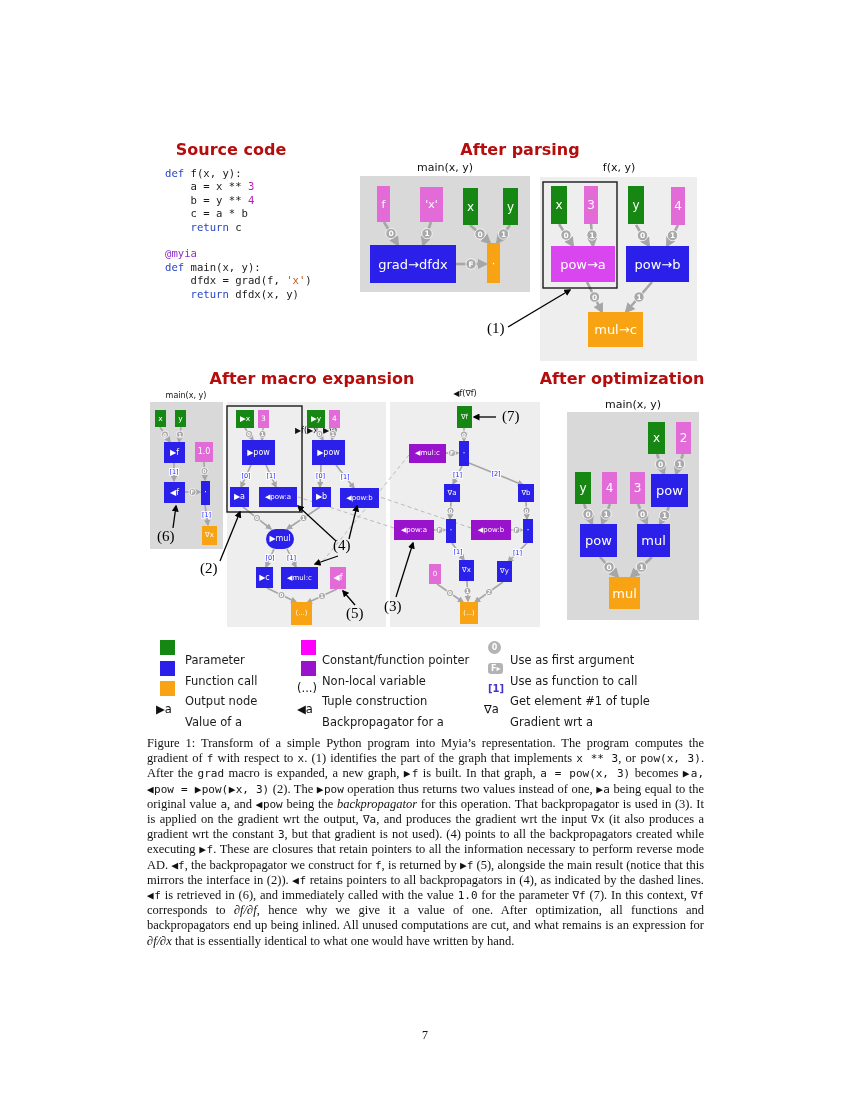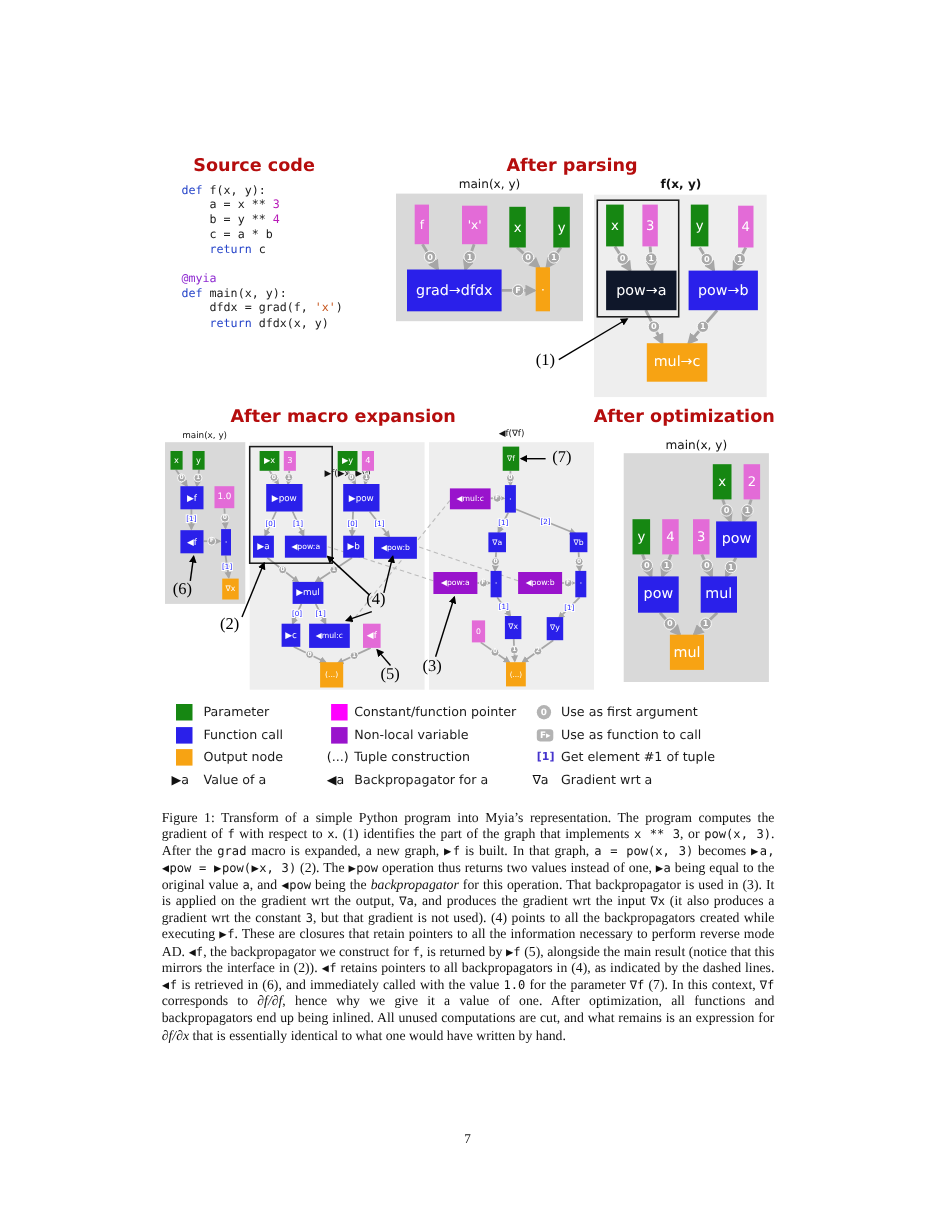--- a/index.html
+++ b/index.html
@@ -16,21 +16,21 @@
   .ptitle{position:absolute;transform:translateX(-50%);color:#111;white-space:nowrap;text-align:right;}
   .gnode{position:absolute;display:flex;align-items:center;justify-content:center;
          color:#fff;white-space:nowrap;z-index:2;line-height:1;}
   svg.layer{position:absolute;left:0;top:0;pointer-events:none;}
   #edges{z-index:1;}
   #annots{z-index:3;}
   .annlbl{position:absolute;font:15px "Liberation Serif",serif;color:#000;z-index:4;white-space:nowrap;}
   .legend-item{position:absolute;display:flex;align-items:center;z-index:2;}
   .leg-swatch{display:inline-block;width:15px;height:15px;}
   .leg-glyph{font:11.5px "DejaVu Sans",sans-serif;color:#111;}
-  .leg-label{position:absolute;font:11.5px "DejaVu Sans",sans-serif;color:#1a1a1a;white-space:nowrap;}
+  .leg-label{position:absolute;font:11.5px "DejaVu Sans",sans-serif;color:#1a1a1a;white-space:nowrap;margin-top:13px;}
   .leg-circle{display:inline-block;width:13px;height:13px;border-radius:50%;background:#b3b3b3;
               color:#fff;font:bold 8px "DejaVu Sans",sans-serif;text-align:center;line-height:13px;}
   .leg-f{display:inline-block;padding:1px 3px;border-radius:3px;background:#b3b3b3;color:#fff;
          font:bold 8px "DejaVu Sans",sans-serif;}
   .leg-bracket{font:bold 10px "DejaVu Sans",sans-serif;color:#4433cc;}
   #caption{position:absolute;left:147px;top:736px;width:557px;font:12.5px "Liberation Serif",serif;
            line-height:15.2px;color:#111;text-align:justify;}
   #caption .cm{font-family:"DejaVu Sans Mono",monospace;font-size:11px;}
   #caption .ci{font-style:italic;}
   #pageno{position:absolute;left:50%;transform:translateX(-50%);top:1028px;
@@ -47,56 +47,56 @@
 <div id="code"><div><span class="tok-kw">def</span><span class="tok-pl"> f(x, y):</span></div><div><span class="tok-pl">    a = x ** </span><span class="tok-num">3</span></div><div><span class="tok-pl">    b = y ** </span><span class="tok-num">4</span></div><div><span class="tok-pl">    c = a * b</span></div><div><span class="tok-pl">    </span><span class="tok-kw">return</span><span class="tok-pl"> c</span></div><div>&nbsp;</div><div><span class="tok-dec">@myia</span></div><div><span class="tok-kw">def</span><span class="tok-pl"> main(x, y):</span></div><div><span class="tok-pl">    dfdx = grad(f, </span><span class="tok-str">'x'</span><span class="tok-pl">)</span></div><div><span class="tok-pl">    </span><span class="tok-kw">return</span><span class="tok-pl"> dfdx(x, y)</span></div></div>
 
 <div id="figure">
     <div class="panel" style="left: 360px; top: 176px; width: 170px; height: 116px; background: rgb(217, 217, 217);"></div>
     <div class="panel" style="left: 540px; top: 177px; width: 157px; height: 184px; background: rgb(238, 238, 238);"></div>
     <div class="panel" style="left: 150px; top: 402px; width: 73px; height: 147px; background: rgb(217, 217, 217);"></div>
     <div class="panel" style="left: 227px; top: 402px; width: 159px; height: 225px; background: rgb(238, 238, 238);"></div>
     <div class="panel" style="left: 390px; top: 402px; width: 150px; height: 225px; background: rgb(238, 238, 238);"></div>
     <div class="panel" style="left: 567px; top: 412px; width: 132px; height: 208px; background: rgb(217, 217, 217);"></div>
     <div class="ptitle" style="left: 445px; top: 161px; font-size: 11px;">main(x, y)</div>
-    <div class="ptitle" style="left: 619px; top: 161px; font-size: 11px; font-weight: bold;">f(x, y)</div>
+    <div class="ptitle" style="left: 619px; top: 161px; font-size: 11px;">f(x, y)</div>
     <div class="ptitle" style="left: 186px; top: 391px; font-size: 8px;">main(x, y)</div>
     <div class="ptitle" style="left: 316px; top: 390px; font-size: 8px; margin-top: 36px;">▶f(▶x, ▶y)</div>
     <div class="ptitle" style="left: 465px; top: 389px; font-size: 8px;">◀f(∇f)</div>
     <div class="ptitle" style="left: 633px; top: 398px; font-size: 11px;">main(x, y)</div>
     <div class="gnode" style="left: 377px; top: 186px; width: 13px; height: 36px; background: rgb(227, 107, 215); font-size: 11px;">f</div>
     <div class="gnode" style="left: 420px; top: 187px; width: 23px; height: 35px; background: rgb(227, 107, 215); font-size: 11px;">'x'</div>
     <div class="gnode" style="left: 463px; top: 188px; width: 15px; height: 37px; background: rgb(22, 135, 18); font-size: 12px;">x</div>
     <div class="gnode" style="left: 503px; top: 188px; width: 15px; height: 37px; background: rgb(22, 135, 18); font-size: 12px;">y</div>
     <div class="gnode" style="left: 370px; top: 245px; width: 86px; height: 38px; background: rgb(42, 32, 234); font-size: 13px;">grad→dfdx</div>
     <div class="gnode" style="left: 487px; top: 243px; width: 13px; height: 40px; background: rgb(247, 163, 19); font-size: 11px;">·</div>
     <div class="gnode" style="left: 551px; top: 186px; width: 16px; height: 38px; background: rgb(22, 135, 18); font-size: 12px;">x</div>
     <div class="gnode" style="left: 584px; top: 186px; width: 14px; height: 38px; background: rgb(227, 107, 215); font-size: 12px;">3</div>
     <div class="gnode" style="left: 628px; top: 186px; width: 16px; height: 38px; background: rgb(22, 135, 18); font-size: 12px;">y</div>
     <div class="gnode" style="left: 671px; top: 187px; width: 14px; height: 38px; background: rgb(227, 107, 215); font-size: 12px;">4</div>
-    <div class="gnode" style="left: 551px; top: 246px; width: 64px; height: 36px; background: #0f172a; font-size: 13px;">pow→a</div>
+    <div class="gnode" style="left: 551px; top: 246px; width: 64px; height: 36px; background: #d946ef; font-size: 13px;">pow→a</div>
     <div class="gnode" style="left: 626px; top: 246px; width: 63px; height: 36px; background: rgb(42, 32, 234); font-size: 13px;">pow→b</div>
     <div class="gnode" style="left: 588px; top: 312px; width: 55px; height: 35px; background: rgb(247, 163, 19); font-size: 13px;">mul→c</div>
     <div class="gnode" style="left: 155px; top: 410px; width: 11px; height: 17px; background: rgb(22, 135, 18); font-size: 7.5px;">x</div>
     <div class="gnode" style="left: 175px; top: 410px; width: 11px; height: 17px; background: rgb(22, 135, 18); font-size: 7.5px;">y</div>
     <div class="gnode" style="left: 164px; top: 442px; width: 21px; height: 21px; background: rgb(42, 32, 234); font-size: 8px;">▶f</div>
     <div class="gnode" style="left: 195px; top: 442px; width: 18px; height: 20px; background: rgb(227, 107, 215); font-size: 8px;">1.0</div>
     <div class="gnode" style="left: 164px; top: 482px; width: 21px; height: 21px; background: rgb(42, 32, 234); font-size: 8px;">◀f</div>
     <div class="gnode" style="left: 201px; top: 481px; width: 9px; height: 24px; background: rgb(42, 32, 234); font-size: 8px;">·</div>
     <div class="gnode" style="left: 202px; top: 526px; width: 15px; height: 19px; background: rgb(247, 163, 19); font-size: 7px;">∇x</div>
     <div class="gnode" style="left: 236px; top: 410px; width: 18px; height: 18px; background: rgb(22, 135, 18); font-size: 7.5px;">▶x</div>
     <div class="gnode" style="left: 258px; top: 410px; width: 11px; height: 18px; background: rgb(227, 107, 215); font-size: 7.5px;">3</div>
     <div class="gnode" style="left: 307px; top: 410px; width: 18px; height: 18px; background: rgb(22, 135, 18); font-size: 7.5px;">▶y</div>
     <div class="gnode" style="left: 329px; top: 410px; width: 11px; height: 18px; background: rgb(227, 107, 215); font-size: 7.5px;">4</div>
     <div class="gnode" style="left: 242px; top: 440px; width: 33px; height: 25px; background: rgb(42, 32, 234); font-size: 8px;">▶pow</div>
     <div class="gnode" style="left: 312px; top: 440px; width: 33px; height: 25px; background: rgb(42, 32, 234); font-size: 8px;">▶pow</div>
     <div class="gnode" style="left: 230px; top: 487px; width: 19px; height: 20px; background: rgb(42, 32, 234); font-size: 8px;">▶a</div>
     <div class="gnode" style="left: 259px; top: 487px; width: 38px; height: 20px; background: rgb(42, 32, 234); font-size: 7px;">◀pow:a</div>
     <div class="gnode" style="left: 312px; top: 487px; width: 19px; height: 20px; background: rgb(42, 32, 234); font-size: 8px;">▶b</div>
     <div class="gnode" style="left: 340px; top: 488px; width: 39px; height: 20px; background: rgb(42, 32, 234); font-size: 7px;">◀pow:b</div>
-    <div class="gnode" style="left: 266px; top: 529px; width: 28px; height: 20px; background: rgb(42, 32, 234); font-size: 8px;">▶mul</div>
+    <div class="gnode" style="left: 266px; top: 529px; width: 28px; height: 20px; background: rgb(42, 32, 234); font-size: 8px; border-radius: 10px;">▶mul</div>
     <div class="gnode" style="left: 256px; top: 567px; width: 17px; height: 21px; background: rgb(42, 32, 234); font-size: 8px;">▶c</div>
     <div class="gnode" style="left: 281px; top: 567px; width: 37px; height: 22px; background: rgb(42, 32, 234); font-size: 7px;">◀mul:c</div>
     <div class="gnode" style="left: 330px; top: 567px; width: 16px; height: 22px; background: rgb(227, 107, 215); font-size: 8px;">◀f</div>
     <div class="gnode" style="left: 291px; top: 602px; width: 21px; height: 23px; background: rgb(247, 163, 19); font-size: 7px;">(...)</div>
     <div class="gnode" style="left: 457px; top: 406px; width: 15px; height: 22px; background: rgb(22, 135, 18); font-size: 7px;">∇f</div>
     <div class="gnode" style="left: 409px; top: 444px; width: 37px; height: 19px; background: rgb(153, 19, 204); font-size: 7px;">◀mul:c</div>
     <div class="gnode" style="left: 459px; top: 441px; width: 10px; height: 25px; background: rgb(42, 32, 234); font-size: 8px;">·</div>
     <div class="gnode" style="left: 444px; top: 484px; width: 16px; height: 18px; background: rgb(42, 32, 234); font-size: 7px;">∇a</div>
     <div class="gnode" style="left: 518px; top: 484px; width: 16px; height: 18px; background: rgb(42, 32, 234); font-size: 7px;">∇b</div>
     <div class="gnode" style="left: 394px; top: 520px; width: 40px; height: 20px; background: rgb(153, 19, 204); font-size: 7px;">◀pow:a</div>

